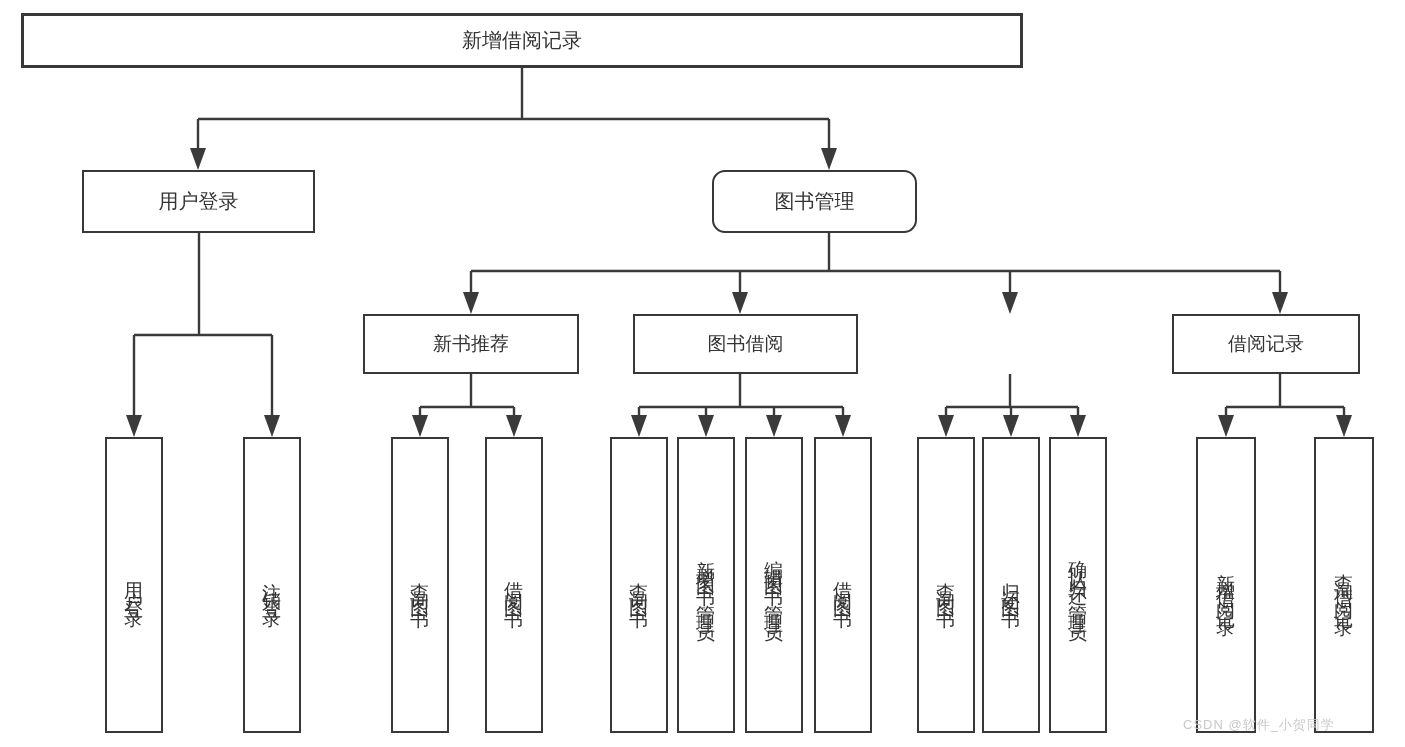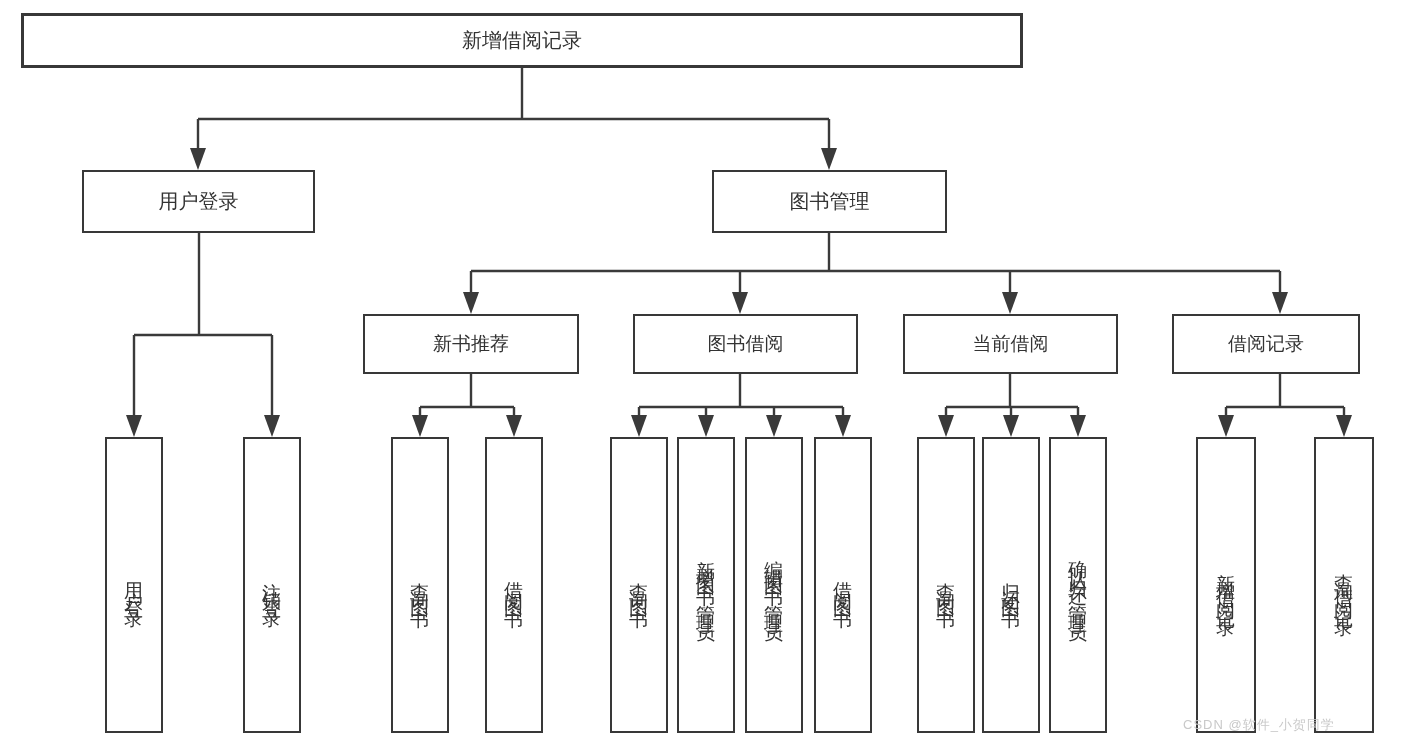--- a/index.html
+++ b/index.html
@@ -106,32 +106,29 @@
     </g>
   </svg>
 
   <div class="box root">
     <span>新增借阅记录</span>
   </div>
 
   <div class="box lvl2" style="left:82px; width:233px;">
     <span>用户登录</span>
   </div>
-  <div class="box lvl2" style="left:712px; width:235px;">
+  <div class="box lvl2" style="left:712px; width:205px;border-radius:13px;">
     <span>图书管理</span>
   </div>
 
   <div class="box lvl3" style="left:363px; width:216px;">
     <span>新书推荐</span>
   </div>
   <div class="box lvl3" style="left:633px; width:225px;">
     <span>图书借阅</span>
-  </div>
-  <div class="box lvl3" style="left:903px; width:215px;">
-    <span>当前借阅</span>
   </div>
   <div class="box lvl3" style="left:1172px; width:188px;">
     <span>借阅记录</span>
   </div>
 
   <div class="box leaf" style="left:105px;">
     <span class="vtext">用户登录</span>
   </div>
   <div class="box leaf" style="left:243px;">
     <span class="vtext">注销登录</span>

